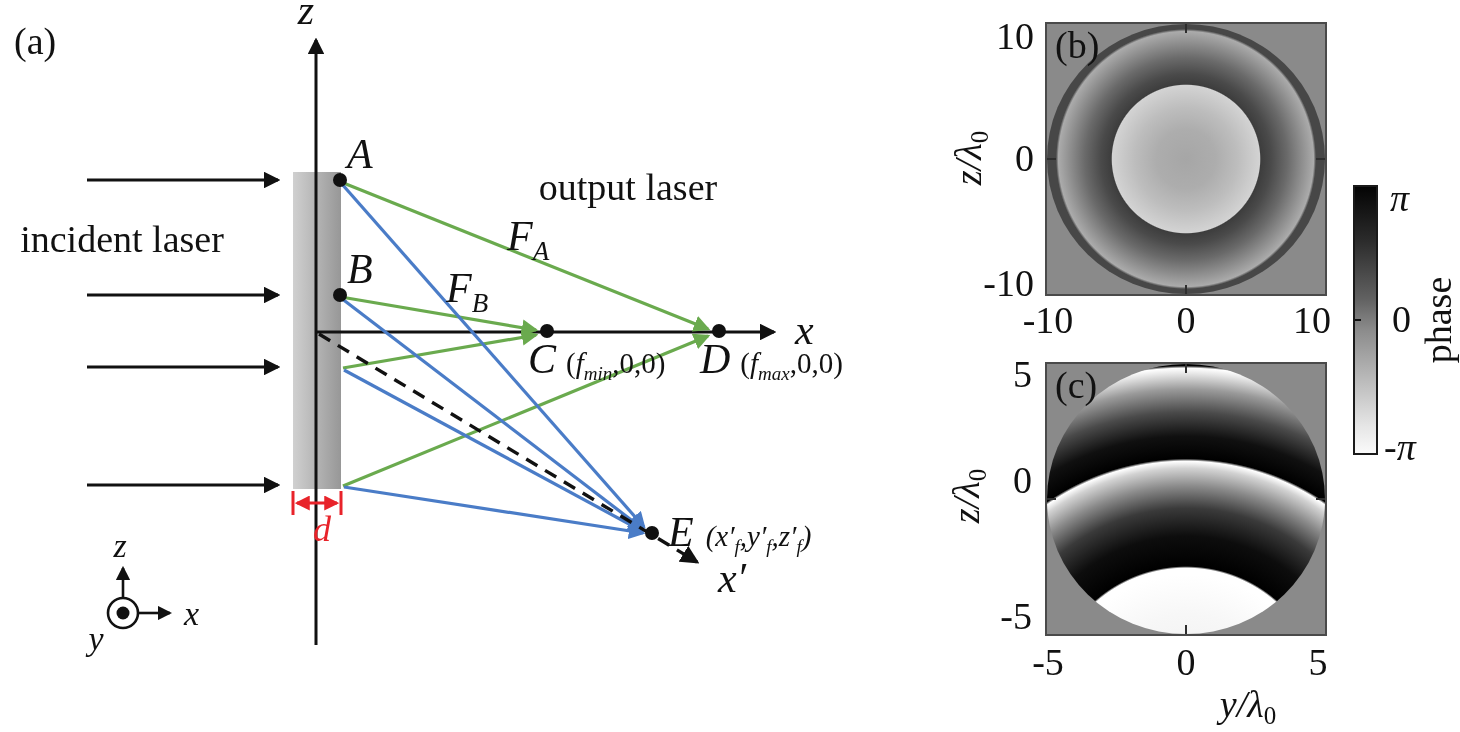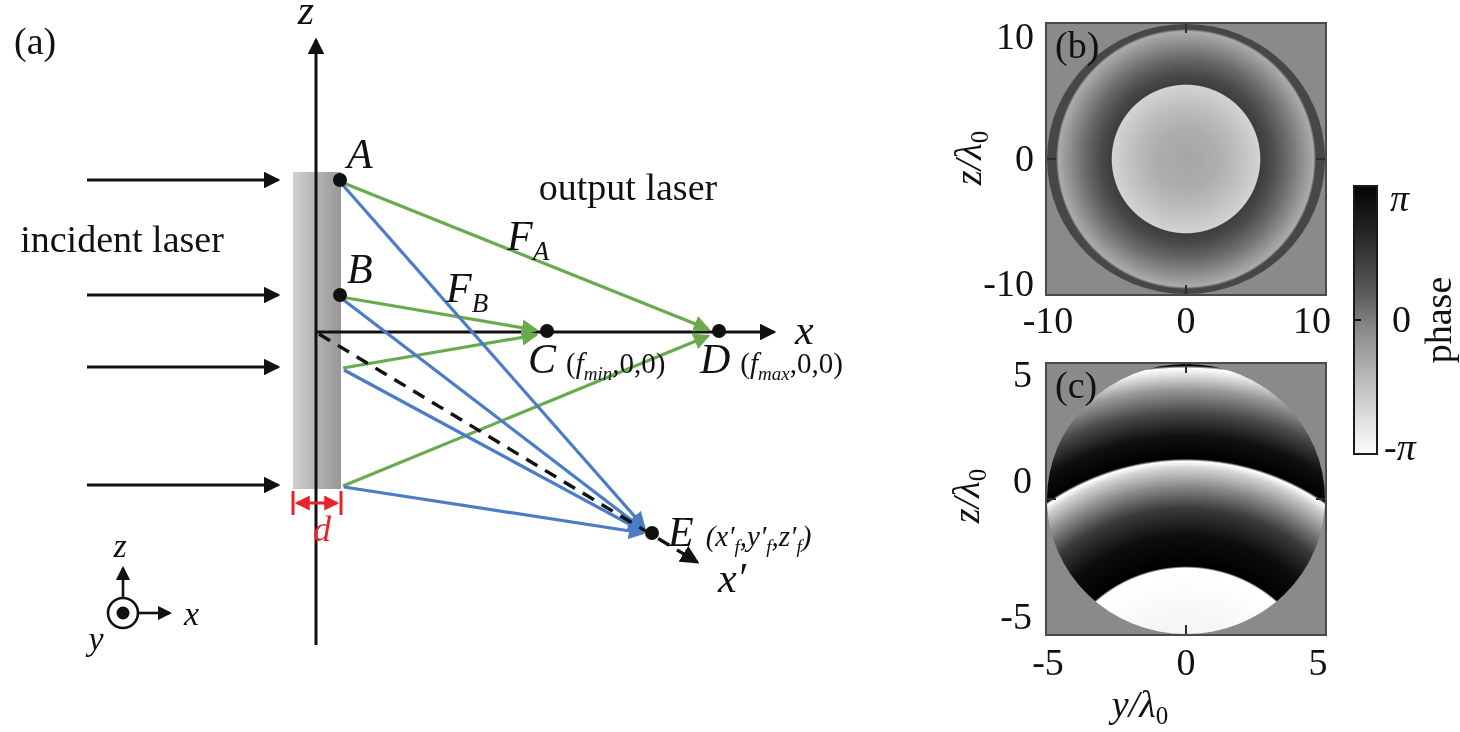--- a/index.html
+++ b/index.html
@@ -182,21 +182,21 @@
 
 <span class="abs num rc" style="left:1032px;top:374px;">5</span>
 <span class="abs num rc" style="left:1032px;top:480px;">0</span>
 <span class="abs num rc" style="left:1032px;top:616px;">-5</span>
 <span class="abs num cc" style="left:1048px;top:662px;">-5</span>
 <span class="abs num cc" style="left:1186px;top:662px;">0</span>
 <span class="abs num cc" style="left:1318px;top:662px;">5</span>
 <span class="abs num rot" style="left:966px;top:496px;">
   <span class="var">z/λ</span><span class="subs">0</span>
 </span>
-<span class="abs num cc" style="left:1140px;top:704px;text-align:center;">
+<span class="abs num cc" style="left:1248px;top:704px;text-align:center;">
   <span class="var">y/λ</span><span class="subs">0</span>
 </span>
 
 <div id="colorbar">
   <div class="cb-tick"></div>
 </div>
 <span class="abs num lc var" style="left:1390px;top:198px;">π</span>
 <span class="abs num lc" style="left:1392px;top:319px;">0</span>
 <span class="abs num lc var" style="left:1384px;top:447px;">-π</span>
 <span class="abs num rot" style="left:1438px;top:320px;">phase</span>

